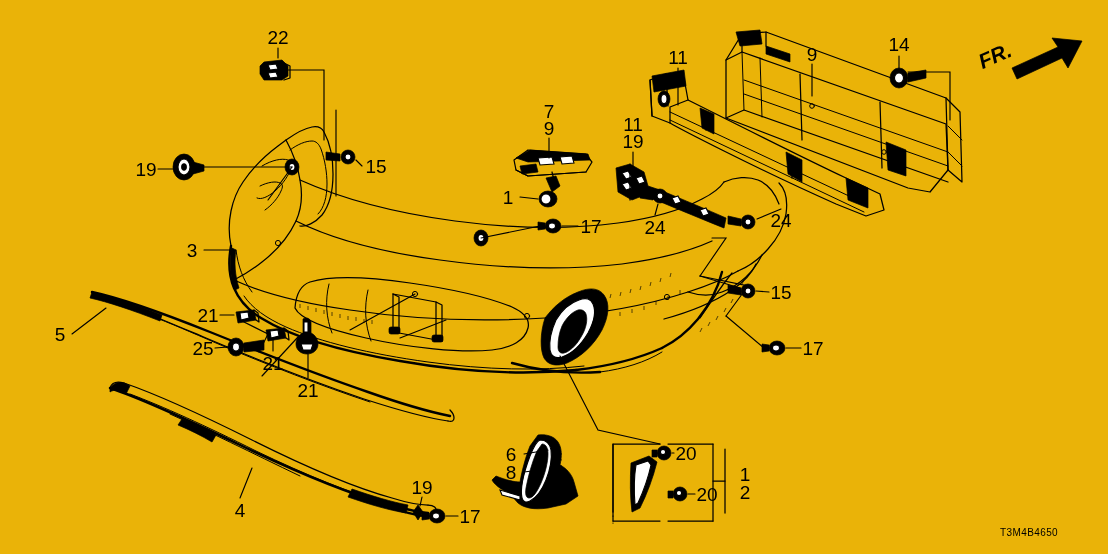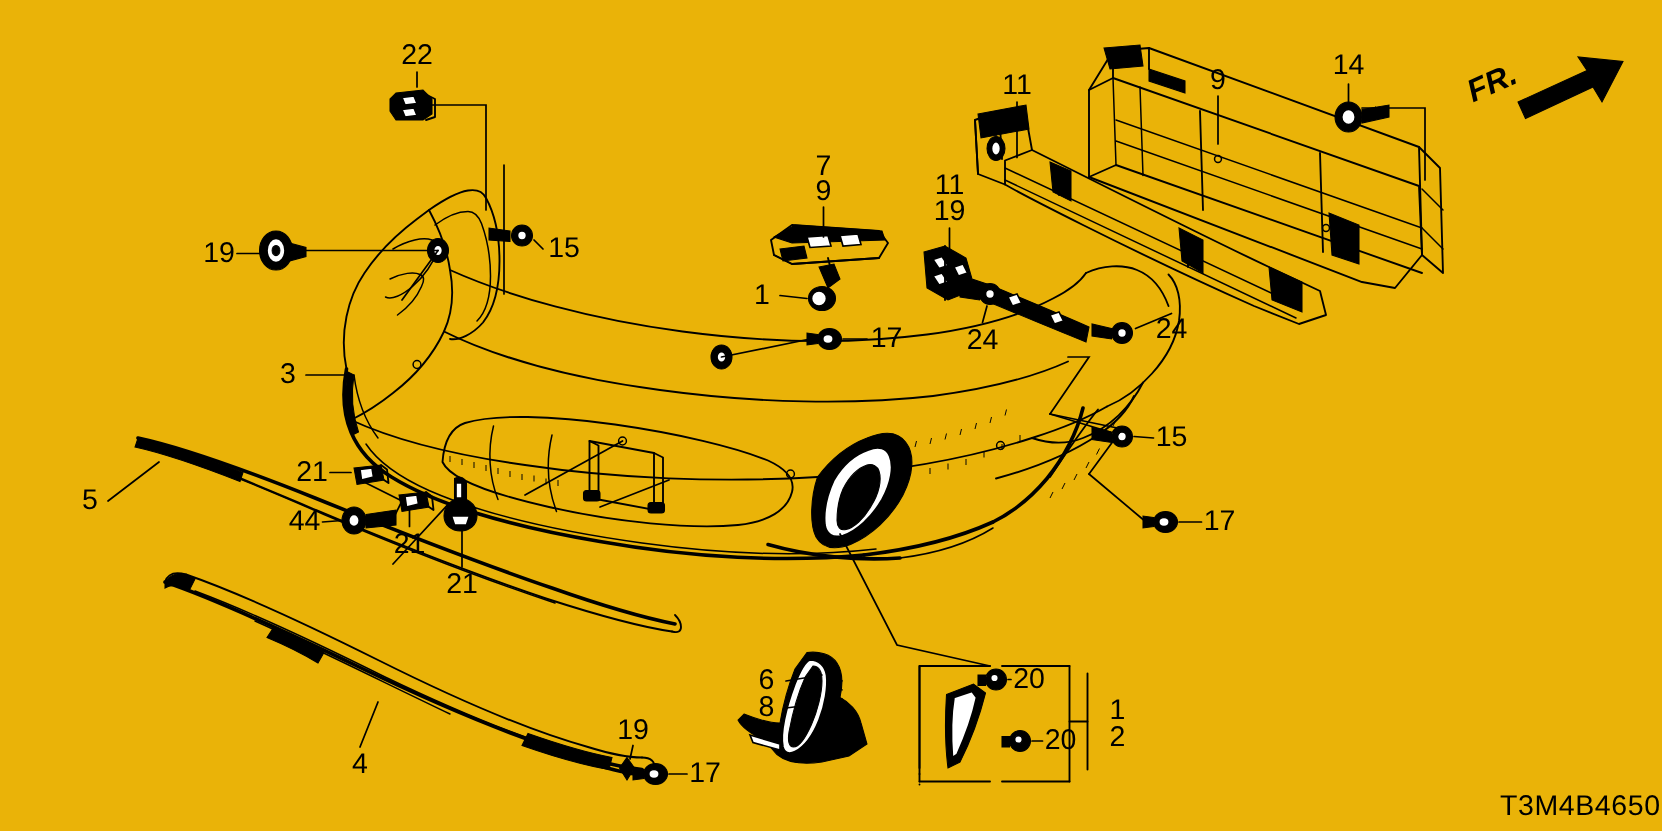--- a/index.html
+++ b/index.html
@@ -3,21 +3,21 @@
 <meta charset="utf-8">
 <style>
   html,body{margin:0;padding:0;background:#ffffff;}
   body{width:1108px;height:554px;overflow:hidden;
        font-family:"Liberation Sans", sans-serif;}
   #stage{position:relative;width:1108px;height:554px;background:#eab308;}
   #art{position:absolute;left:0;top:0;width:1108px;height:554px;}
   .lbl{position:absolute;font-family:"Liberation Sans",sans-serif;
        font-size:19px;font-weight:400;color:#000;line-height:1;
        white-space:nowrap;transform:translate(-50%,-50%);}
-  .code{position:absolute;font-size:19px;color:#000;letter-spacing:.4px;
+  .code{position:absolute;font-size:10px;color:#000;letter-spacing:.4px;
         white-space:nowrap;}
   .fr{position:absolute;font-size:21px;font-weight:700;font-style:italic;
       color:#000;letter-spacing:0px;white-space:nowrap;}
 </style>
 </head>
 <body>
 
 <div id="stage">
 
 <svg id="art" viewBox="0 0 1108 554">
@@ -479,21 +479,21 @@
   <div class="lbl" style="left:376px;top:166px">15</div>
   <div class="lbl" style="left:508px;top:197px">1</div>
   <div class="lbl" style="left:655px;top:227px">24</div>
   <div class="lbl" style="left:781px;top:220px">24</div>
   <div class="lbl" style="left:591px;top:226px">17</div>
   <div class="lbl" style="left:192px;top:250px">3</div>
   <div class="lbl" style="left:781px;top:292px">15</div>
   <div class="lbl" style="left:208px;top:315px">21</div>
   <div class="lbl" style="left:60px;top:334px">5</div>
   <div class="lbl" style="left:813px;top:348px">17</div>
-  <div class="lbl" style="left:203px;top:348px">44</div>
+  <div class="lbl" style="left:203px;top:348px">25</div>
   <div class="lbl" style="left:273px;top:363px">21</div>
   <div class="lbl" style="left:308px;top:390px">21</div>
   <div class="lbl" style="left:240px;top:510px">4</div>
   <div class="lbl" style="left:511px;top:454px">6</div>
   <div class="lbl" style="left:511px;top:472px">8</div>
   <div class="lbl" style="left:422px;top:487px">19</div>
   <div class="lbl" style="left:470px;top:516px">17</div>
   <div class="lbl" style="left:686px;top:453px">20</div>
   <div class="lbl" style="left:707px;top:494px">20</div>
   <div class="lbl" style="left:745px;top:474px">1</div>

